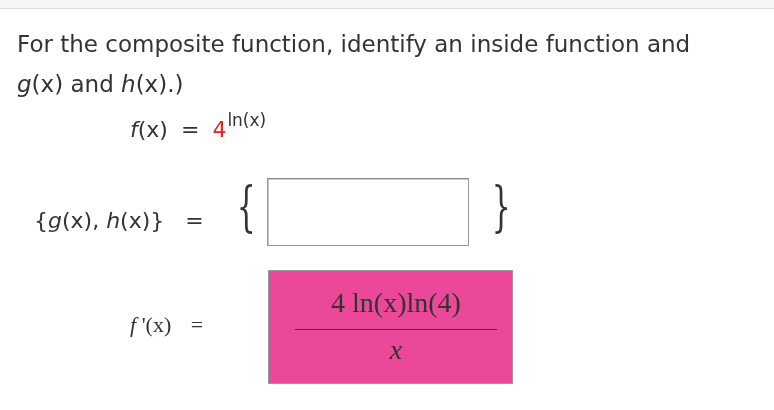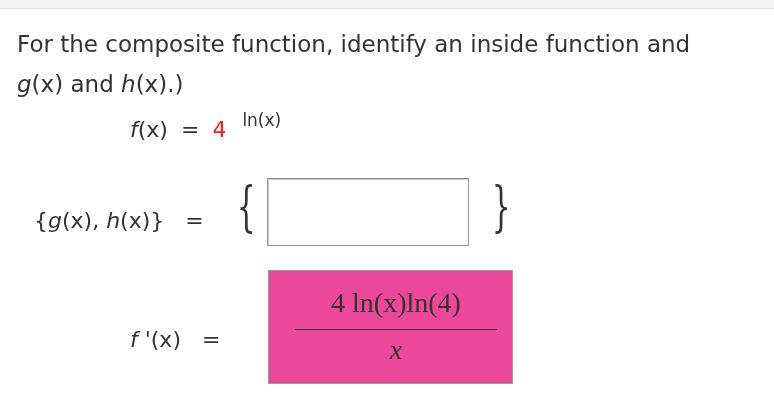--- a/index.html
+++ b/index.html
@@ -31,21 +31,21 @@
     }
     .it { font-style: italic; }
     .row {
       position: absolute;
       font-size: 22px;
       color: #333333;
       white-space: nowrap;
     }
     .fx-row { left: 130px; top: 117px; }
     .red { color: #e0261a; }
-    .sup { font-size: 17px; position: relative; top: -11px; margin-left: 16px; }
+    .sup { font-size: 17px; position: relative; top: -11px; margin-left: 1px; }
     .gh-label { left: 34px; top: 208px; }
     .brace {
       position: absolute;
       font-family: "DejaVu Serif", serif;
       font-size: 54px;
       font-weight: 200;
       line-height: 1;
       color: #333333;
       transform: scaleX(0.55);
     }
@@ -59,21 +59,21 @@
       height: 66px;
       border: 1px solid #999999;
       border-top-color: #8a8a8a;
       box-shadow: inset 1px 1px 0 #c8c8c8;
       background: #ffffff;
       box-sizing: content-box;
       outline: none;
       padding: 0;
       font-size: 20px;
     }
-    .fprime-label { left: 130px; top: 327px; }
+    .fprime-label { left: 130px; top: 312px; font-family: Liberation Serif, serif; }
     .result-box {
       position: absolute;
       left: 268px;
       top: 270px;
       width: 245px;
       height: 114px;
       border: 1px solid #9a9a9a;
       background: #ec4899;
       box-sizing: border-box;
     }

